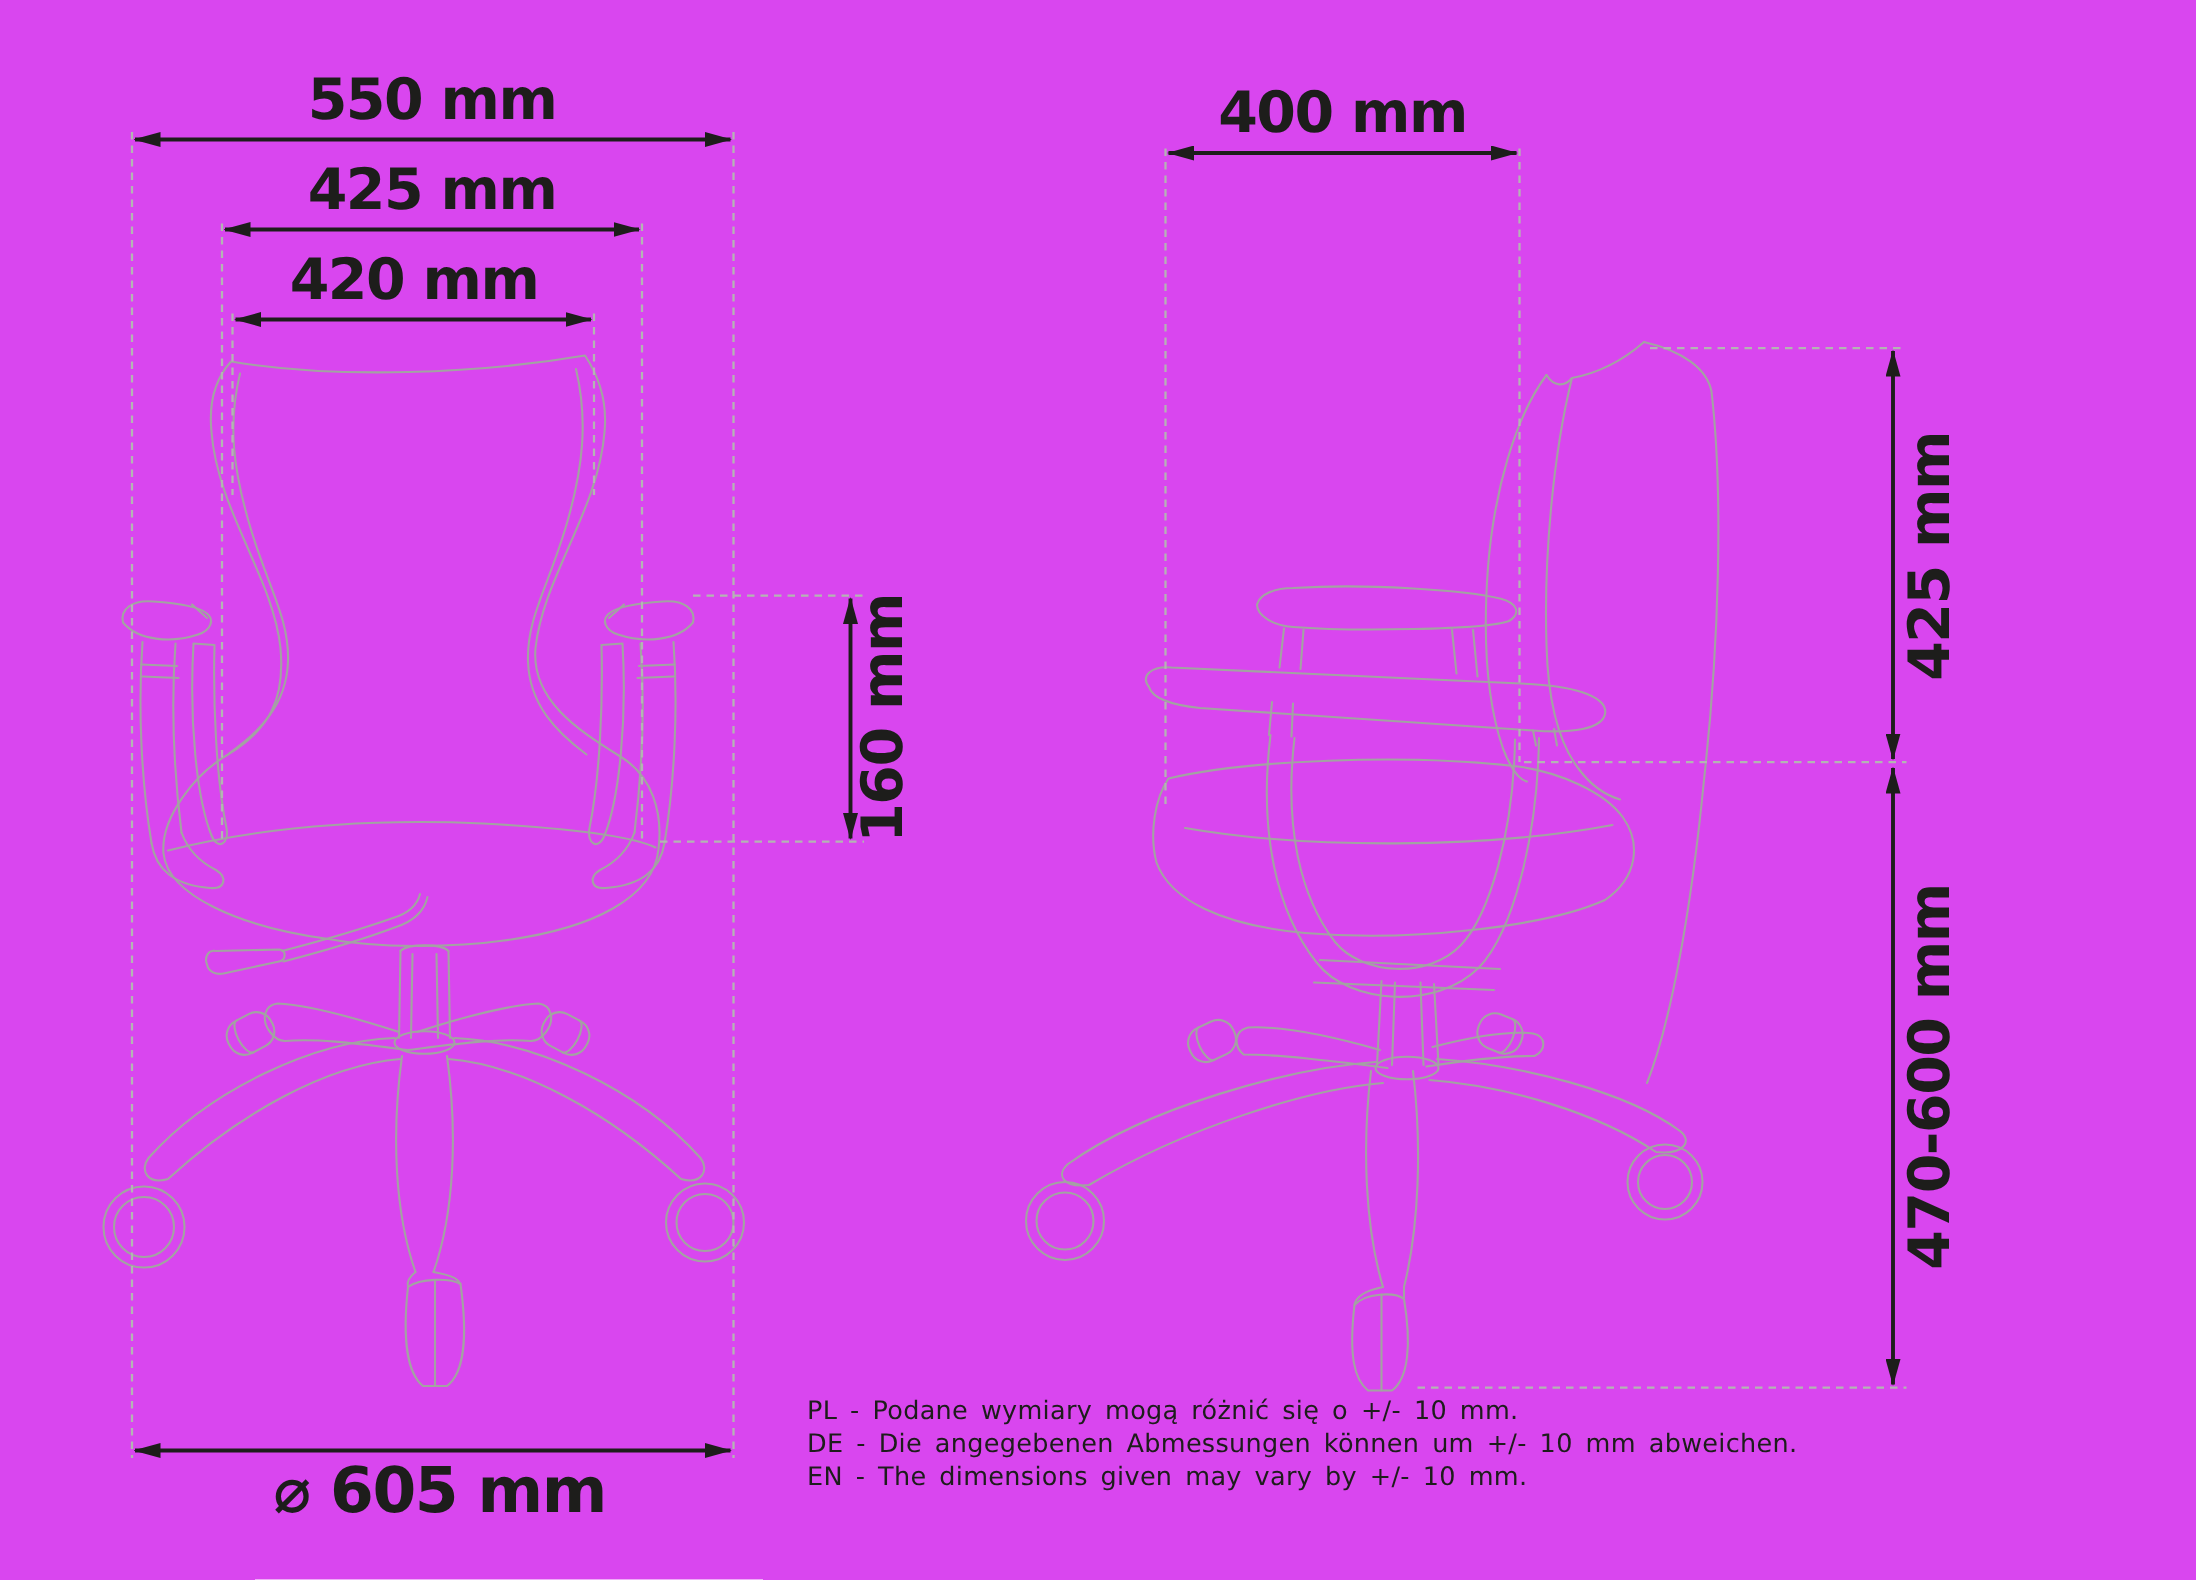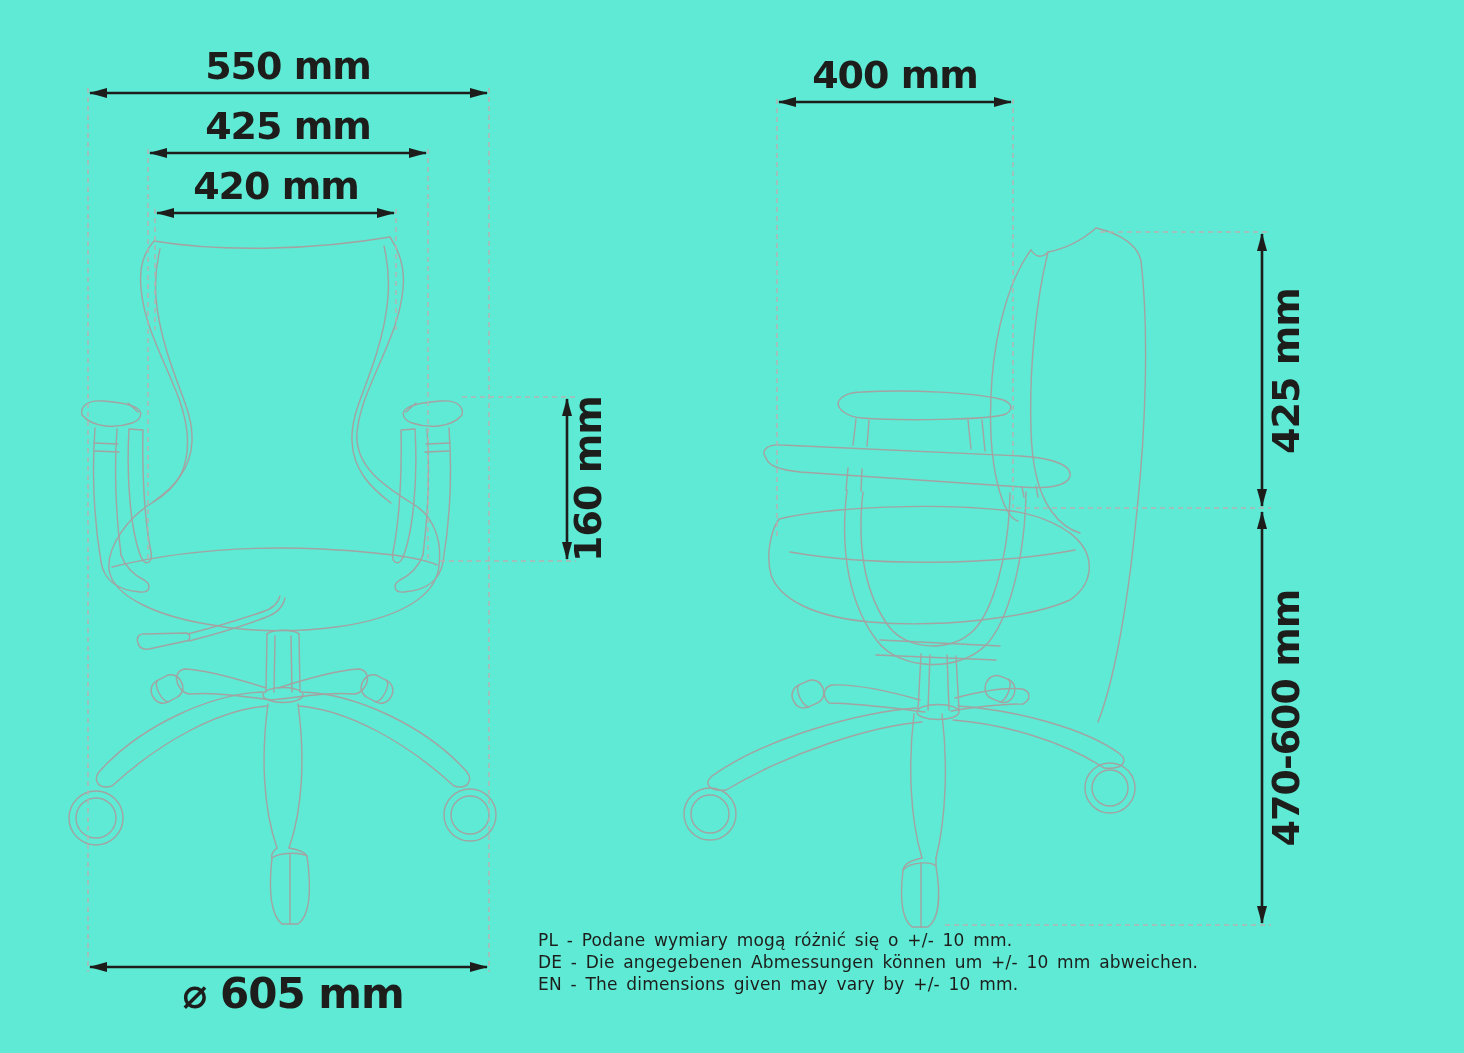--- a/index.html
+++ b/index.html
@@ -1,20 +1,20 @@
 <!DOCTYPE html>
 <html><head>
 <meta charset="utf-8">
 <style>
   html, body { margin: 0; padding: 0; background: #ffffff; }
   .stage {
     position: relative;
     width: 1464px;
     height: 1053px;
-    background: #5eead4;
+    background: #d946ef;
     overflow: hidden;
     font-family: "DejaVu Sans", "Liberation Sans", sans-serif;
   }
   svg { display: block; }
   .outline {
     fill: none;
     stroke: #a3a3a2;
     stroke-width: 1.4;
     stroke-linecap: round;
     stroke-linejoin: round;

